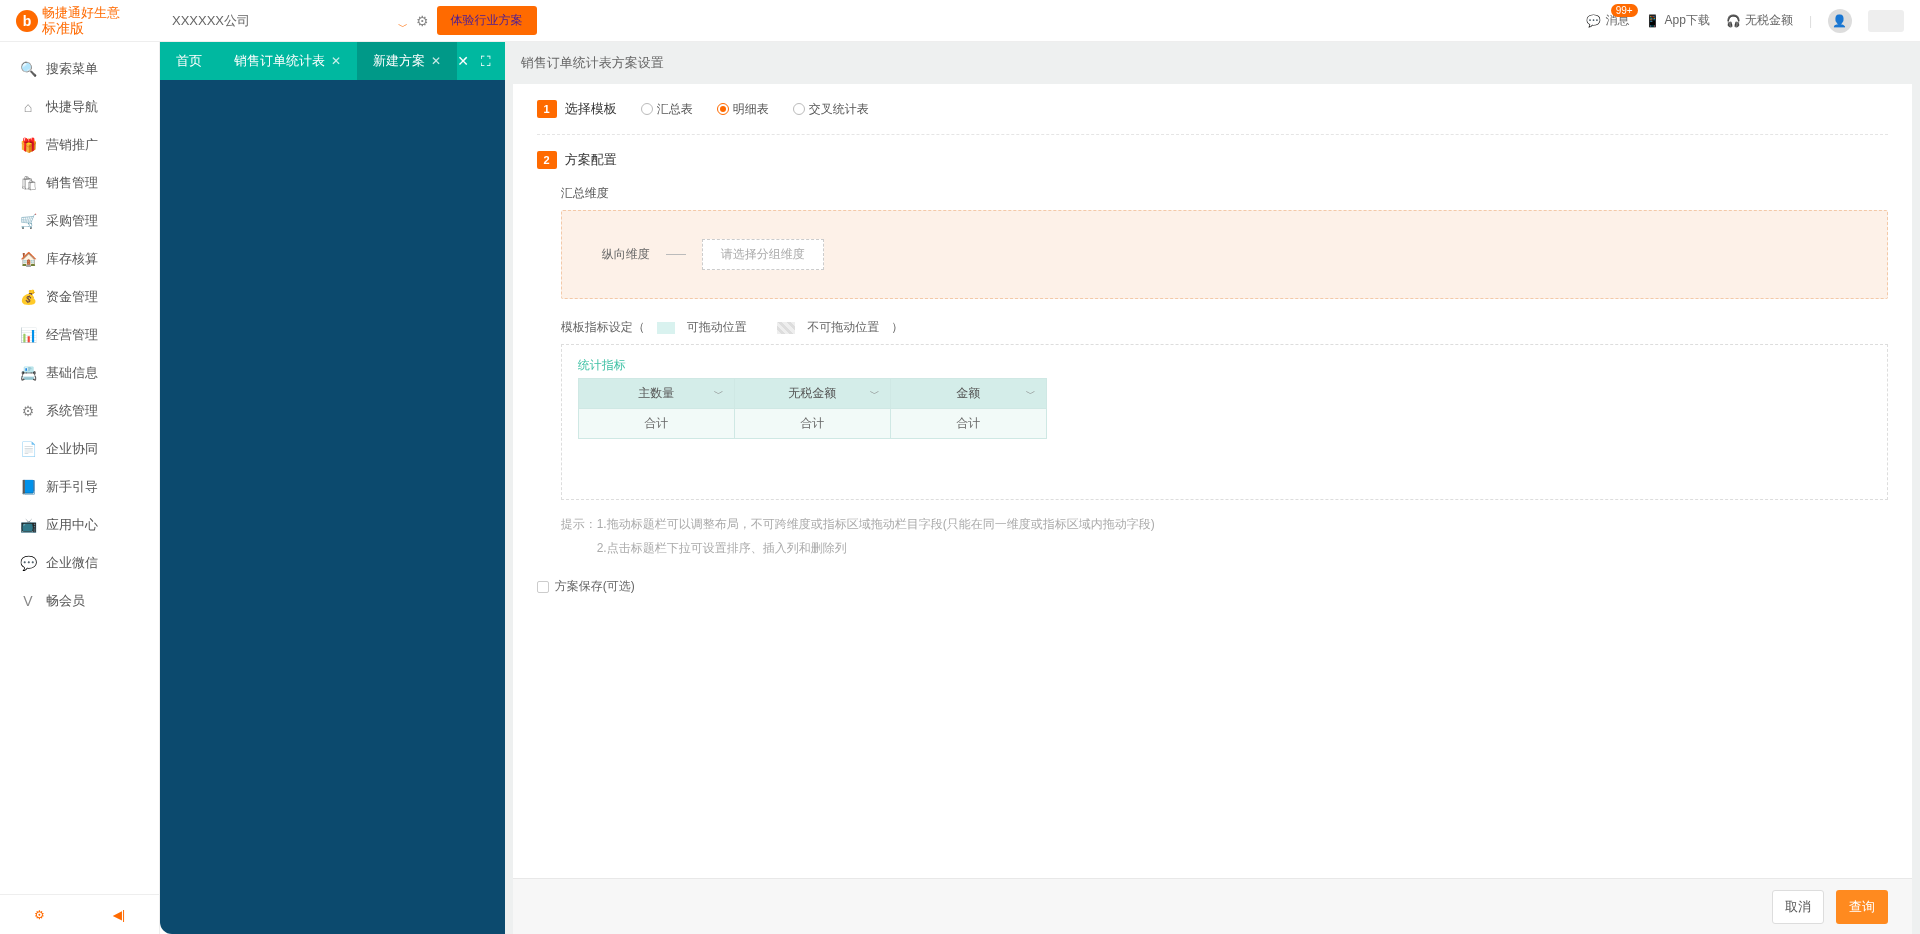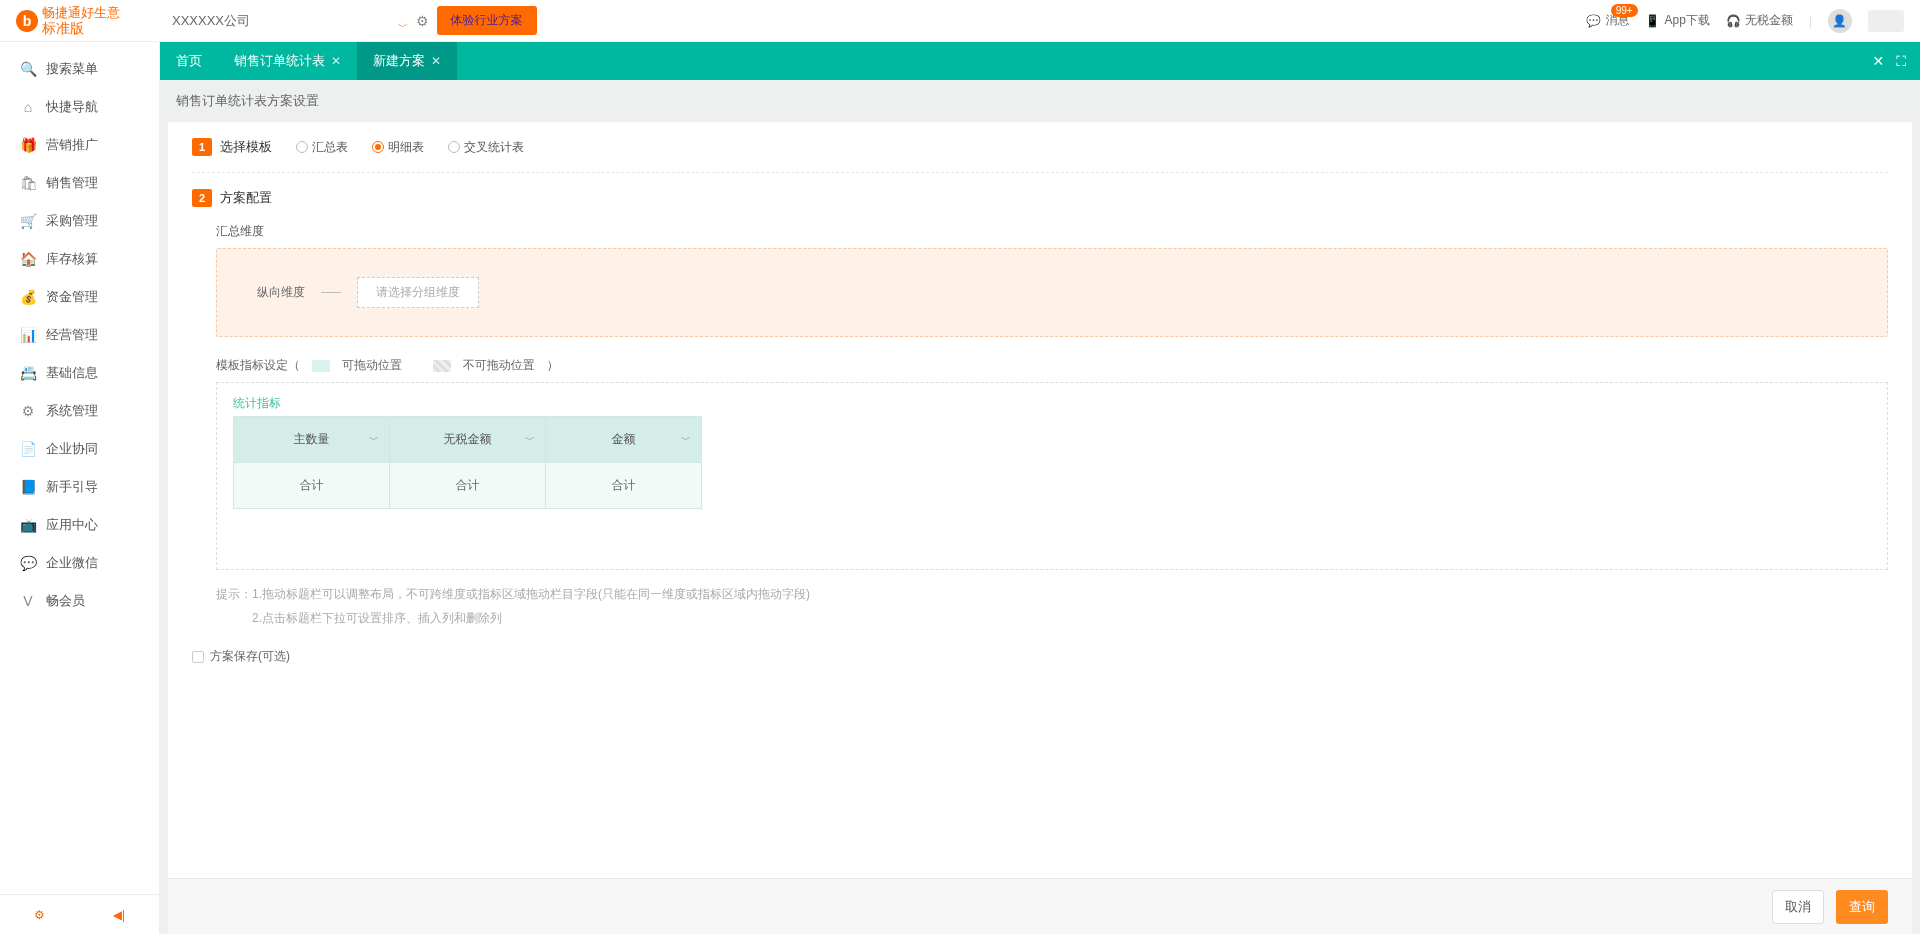--- a/index.html
+++ b/index.html
@@ -28,21 +28,21 @@
 
 
 .sidebar { width: 160px; background: #fff; border-right: 1px solid #eee; display: flex; flex-direction: column; }
 .side-list { flex: 1; padding-top: 8px; }
 .side-item { display: flex; align-items: center; gap: 10px; padding: 10px 20px; color: #555; cursor: pointer; font-size: 13px; }
 .side-icon { width: 16px; text-align: center; color: #888; font-size: 14px; }
 .side-footer { height: 40px; border-top: 1px solid #eee; display: flex; align-items: center; justify-content: space-around; color: #ff6a00; }
 .side-footer span { cursor: pointer; }
 
 
-.main { flex: 1; display: flex; flex-direction: column; background: #0c4a6e; min-width: 0; border-radius: 12px; }
+.main { flex: 1; display: flex; flex-direction: row; background: #0c4a6e; min-width: 0; border-radius: 12px; }
 .tabs { height: 38px; background: #00b8a0; display: flex; align-items: stretch; color: #fff; }
 .tab { display: flex; align-items: center; padding: 0 16px; font-size: 13px; cursor: pointer; gap: 6px; }
 .tab.active { background: #009988; }
 .tab-close { font-size: 12px; opacity: 0.8; }
 .tabs-right { margin-left: auto; display: flex; align-items: center; gap: 12px; padding-right: 14px; }
 .tabs-right span { cursor: pointer; font-size: 14px; }
 
 
 .content { flex: 1; background: #eef0f0; padding: 0; display: flex; flex-direction: column; min-height: 0; }
 .page-title { padding: 12px 16px; color: #666; font-size: 13px; }
@@ -65,21 +65,21 @@
 .dim-input { border: 1px dashed #ccc; padding: 6px 18px; font-size: 12px; color: #aaa; background: #fff; cursor: pointer; }
 
 .indicator-legend { margin: 20px 0 8px 24px; font-size: 12px; color: #666; display: flex; align-items: center; gap: 12px; }
 .swatch { display: inline-block; width: 18px; height: 12px; vertical-align: middle; }
 .swatch.draggable { background: #d9f2ef; }
 .swatch.fixed { background: repeating-linear-gradient(45deg, #eee, #eee 3px, #ddd 3px, #ddd 6px); }
 
 .ind-area { margin-left: 24px; border: 1px dashed #ddd; padding: 12px 16px 60px 16px; min-height: 140px; }
 .ind-title { color: #3fc1a5; font-size: 12px; margin-bottom: 4px; }
 .ind-table { border-collapse: collapse; }
-.ind-table th, .ind-table td { border: 1px solid #cfe8e4; padding: 14px 0; width: 156px; text-align: center; font-size: 12px; font-weight: normal; }
+.ind-table th, .ind-table td { border: 1px solid #cfe8e4; padding: 6px 0; width: 156px; text-align: center; font-size: 12px; font-weight: normal; }
 .ind-table th { background: #d4ede9; color: #555; position: relative; }
 .ind-table td { background: #f2faf8; color: #666; }
 .th-chev { position: absolute; right: 10px; top: 50%; transform: translateY(-50%); color: #888; font-size: 10px; }
 
 .hints { margin: 12px 0 0 24px; color: #aaa; font-size: 12px; line-height: 2; }
 
 .save-option { margin: 18px 0 0 0px; font-size: 12px; color: #666; display: flex; align-items: center; gap: 6px; }
 .checkbox { width: 12px; height: 12px; border: 1px solid #ccc; border-radius: 2px; }
 
 

